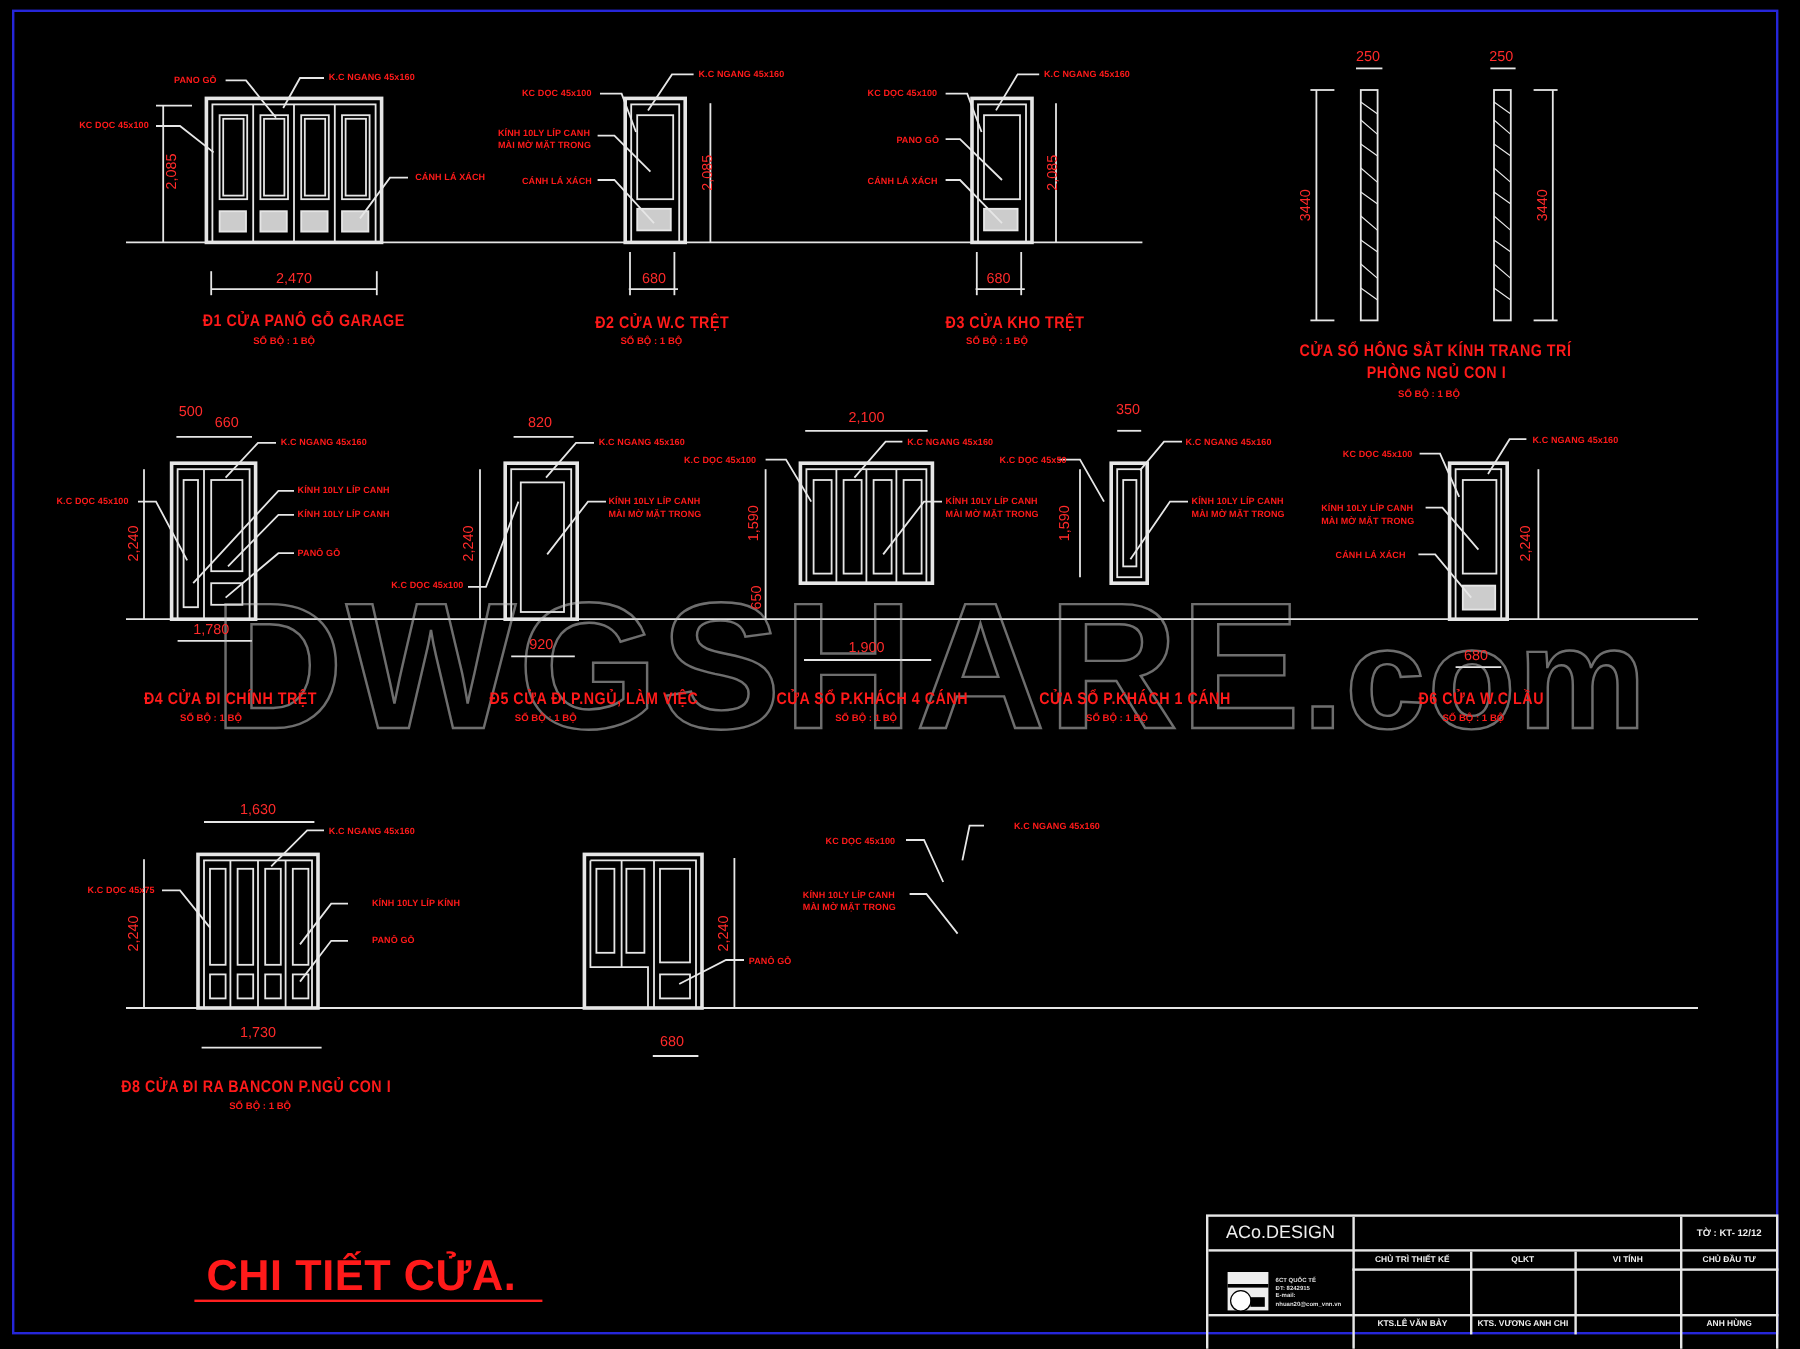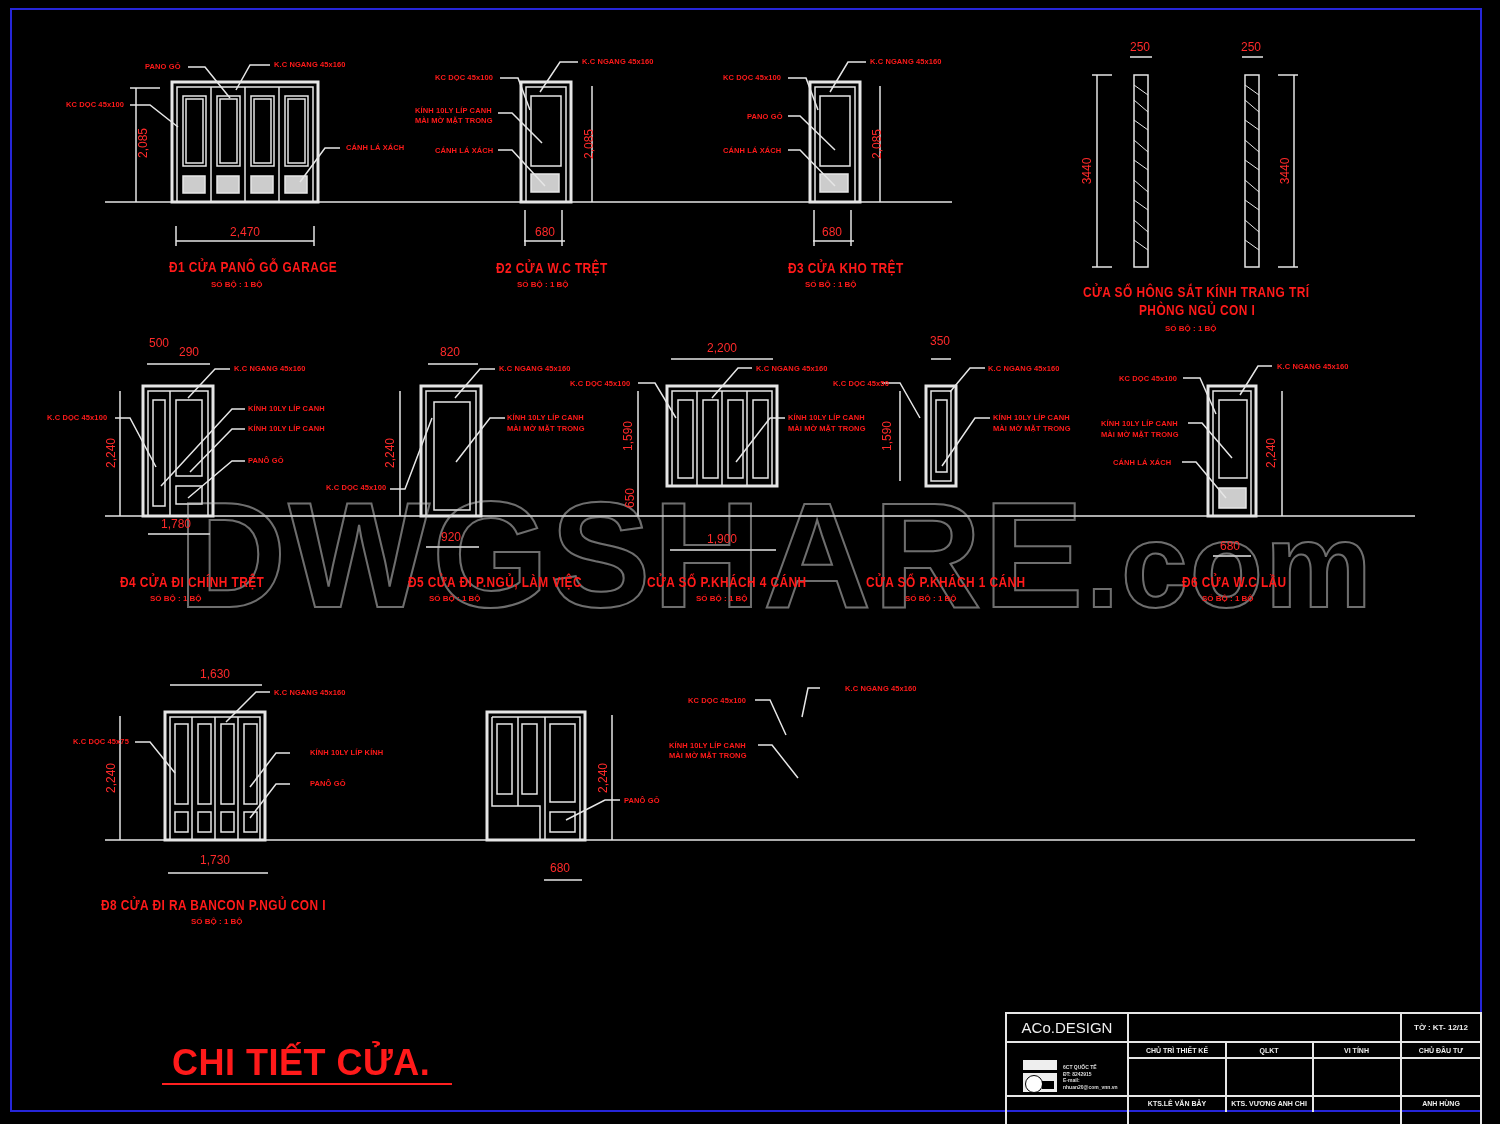--- a/index.html
+++ b/index.html
@@ -249,42 +249,42 @@
 
 <div class="t dim" style="left:1130px;top:41px">250</div>
 <div class="t dim" style="left:1241px;top:41px">250</div>
 <div class="t dim vdim" style="left:1074px;top:165px">3440</div>
 <div class="t dim vdim" style="left:1272px;top:165px">3440</div>
 <div class="t ttl" style="left:1083px;top:285px">CỬA SỔ HÔNG SẮT KÍNH TRANG TRÍ</div>
 <div class="t ttl" style="left:1139px;top:303px">PHÒNG NGỦ CON I</div>
 <div class="t sub" style="left:1165px;top:325px">SỐ BỘ : 1 BỘ</div>
 
 <div class="t dim" style="left:149px;top:337px">500</div>
-<div class="t dim" style="left:179px;top:346px">290</div>
+<div class="t dim" style="left:179px;top:346px">660</div>
 <div class="t lbl" style="left:234px;top:365px">K.C NGANG 45x160</div>
 <div class="t lbl" style="left:47px;top:414px">K.C DỌC 45x100</div>
 <div class="t lbl" style="left:248px;top:405px">KÍNH 10LY LÍP CANH</div>
 <div class="t lbl" style="left:248px;top:425px">KÍNH 10LY LÍP CANH</div>
 <div class="t lbl" style="left:248px;top:457px">PANÔ GỖ</div>
 <div class="t dim vdim" style="left:96px;top:447px">2,240</div>
 <div class="t dim" style="left:161px;top:518px">1,780</div>
 <div class="t ttl" style="left:120px;top:575px">Đ4 CỬA ĐI CHÍNH TRỆT</div>
 <div class="t sub" style="left:150px;top:595px">SỐ BỘ : 1 BỘ</div>
 
 <div class="t dim" style="left:440px;top:346px">820</div>
 <div class="t lbl" style="left:499px;top:365px">K.C NGANG 45x160</div>
 <div class="t lbl" style="left:507px;top:414px">KÍNH 10LY LÍP CANH</div>
 <div class="t lbl" style="left:507px;top:425px">MÀI MỜ MẶT TRONG</div>
 <div class="t lbl" style="left:326px;top:484px">K.C DỌC 45x100</div>
 <div class="t dim vdim" style="left:375px;top:447px">2,240</div>
 <div class="t dim" style="left:441px;top:531px">920</div>
 <div class="t ttl" style="left:408px;top:575px">Đ5 CỬA ĐI P.NGỦ, LÀM VIỆC</div>
 <div class="t sub" style="left:429px;top:595px">SỐ BỘ : 1 BỘ</div>
 
-<div class="t dim" style="left:707px;top:342px">2,200</div>
+<div class="t dim" style="left:707px;top:342px">2,100</div>
 <div class="t lbl" style="left:570px;top:380px">K.C DỌC 45x100</div>
 <div class="t lbl" style="left:756px;top:365px">K.C NGANG 45x160</div>
 <div class="t lbl" style="left:788px;top:414px">KÍNH 10LY LÍP CANH</div>
 <div class="t lbl" style="left:788px;top:425px">MÀI MỜ MẶT TRONG</div>
 <div class="t dim vdim" style="left:613px;top:430px">1,590</div>
 <div class="t dim vdim" style="left:620px;top:492px">650</div>
 <div class="t dim" style="left:707px;top:533px">1,900</div>
 <div class="t ttl" style="left:647px;top:575px">CỬA SỔ P.KHÁCH 4 CÁNH</div>
 <div class="t sub" style="left:696px;top:595px">SỐ BỘ : 1 BỘ</div>
 

